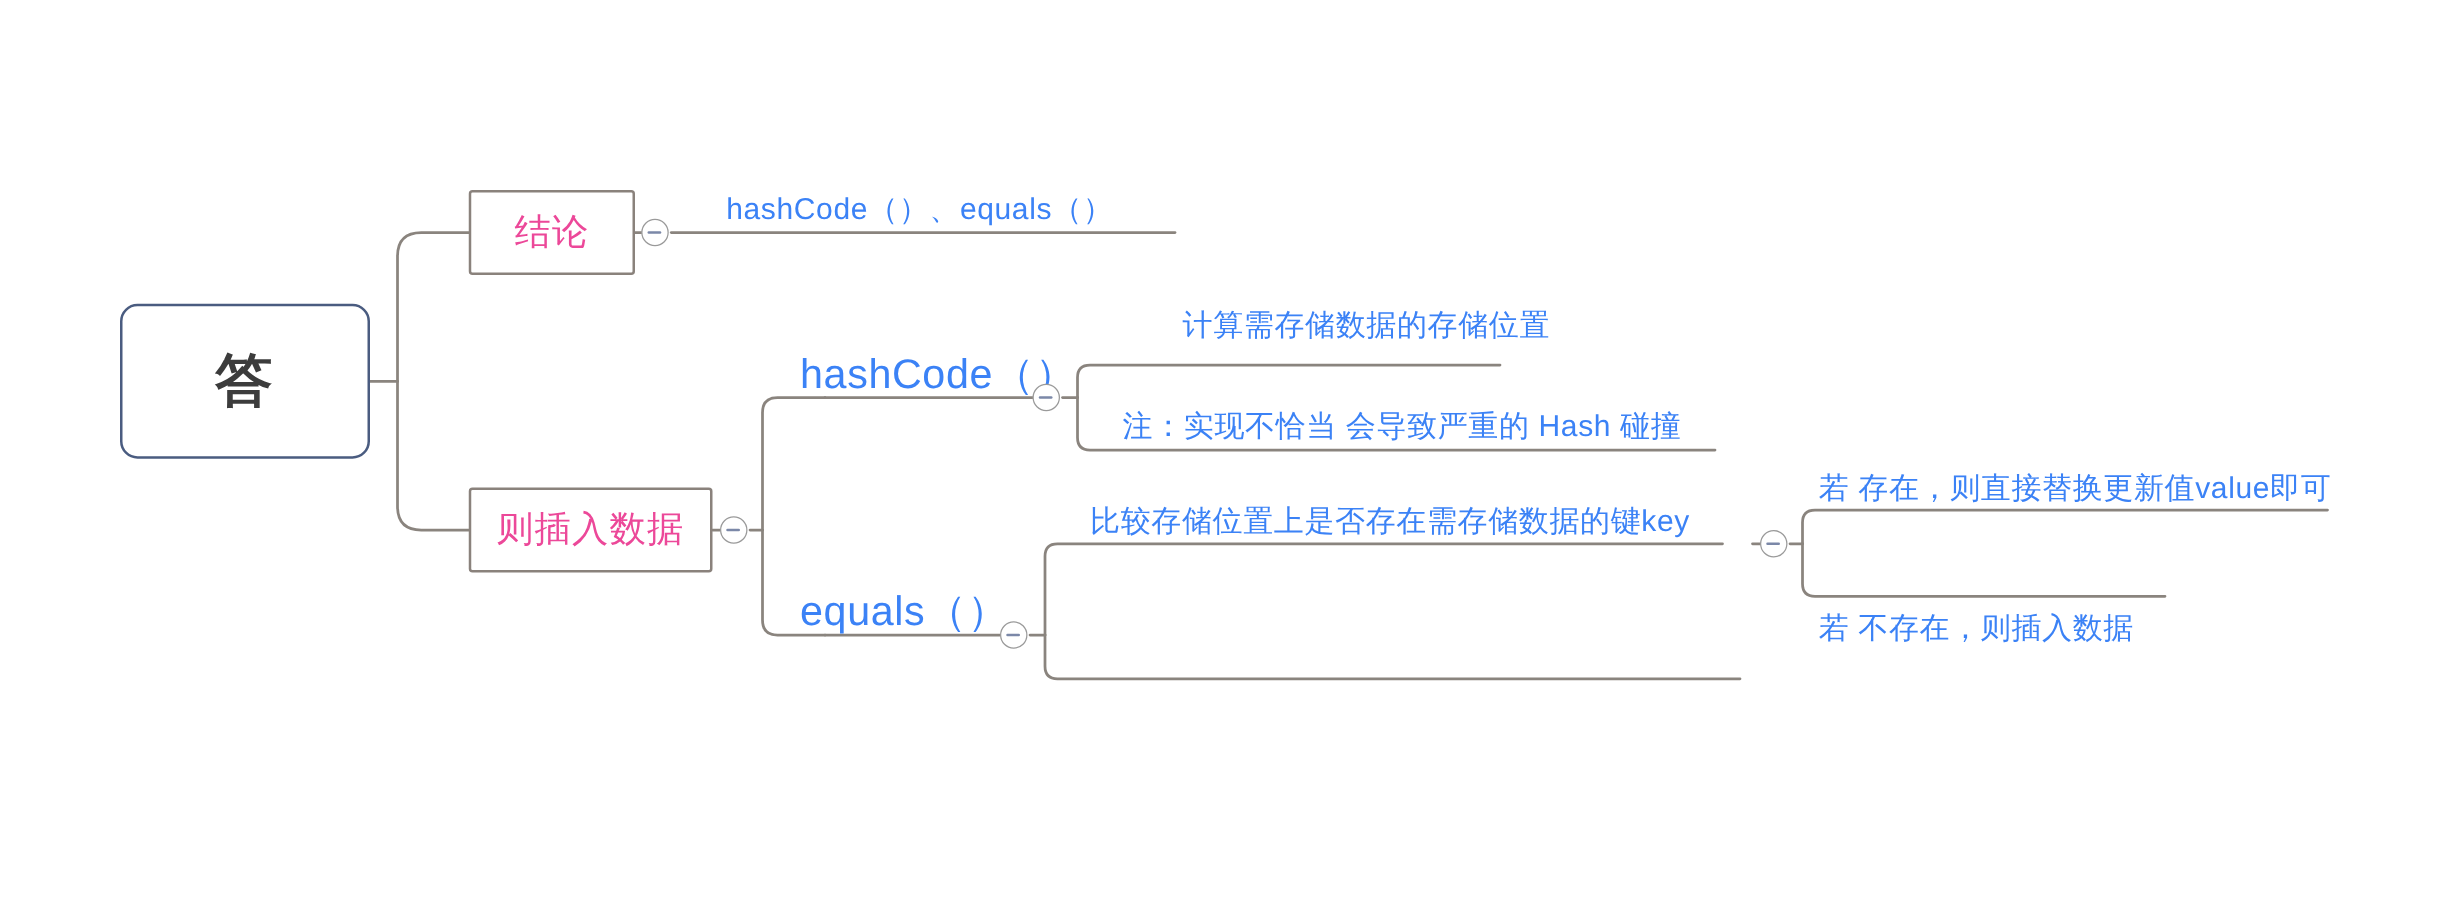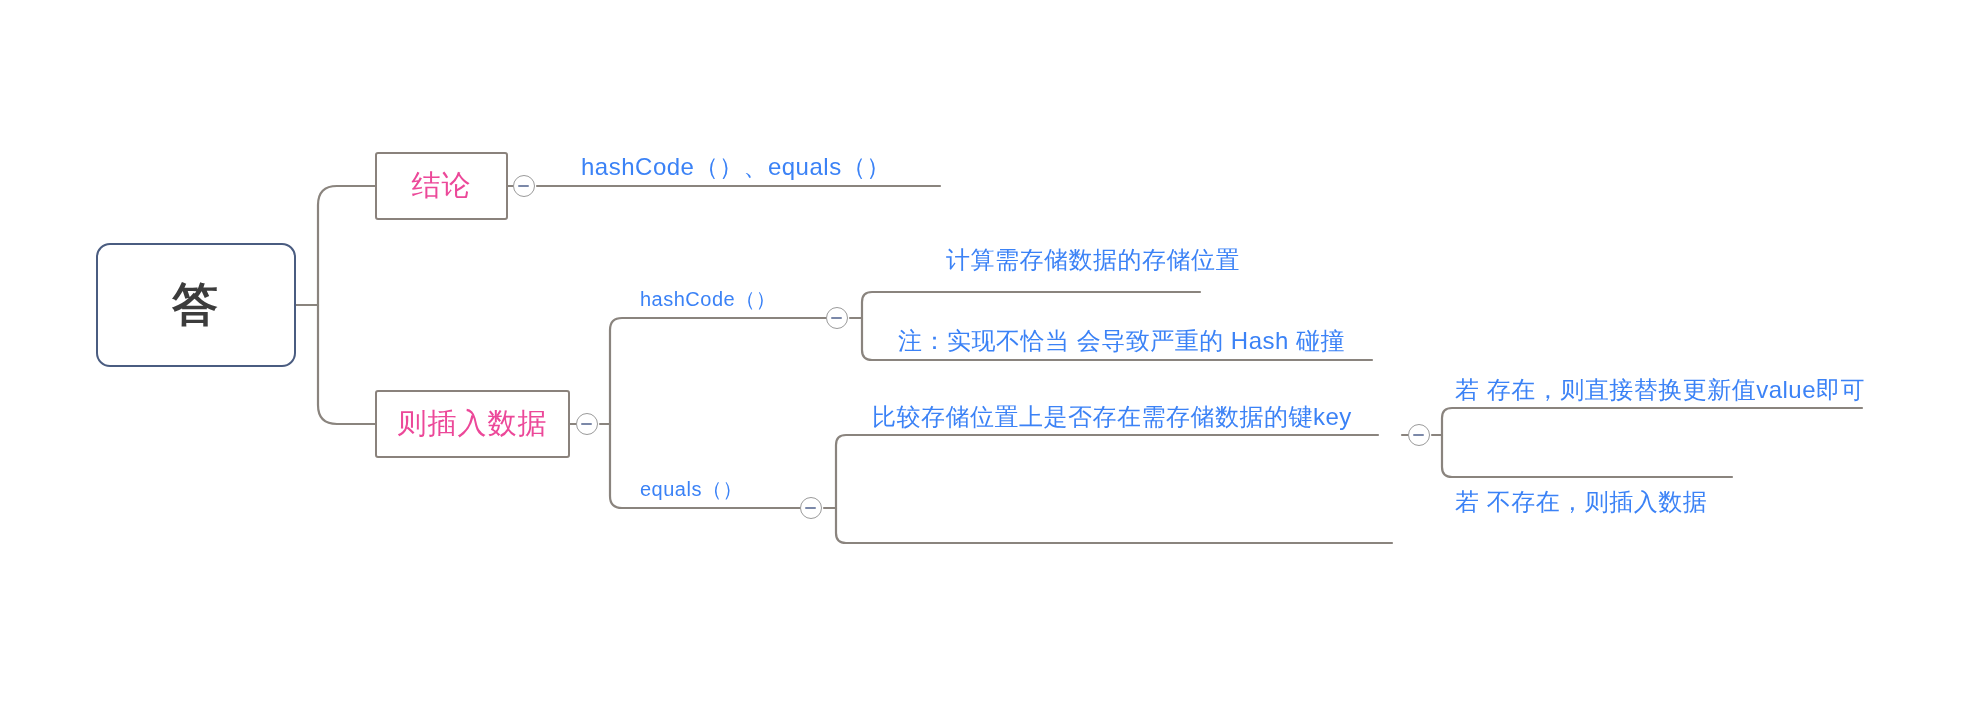--- a/index.html
+++ b/index.html
@@ -56,21 +56,21 @@
   }
   
   .node-text {
     color: #3b82f6;
     font-size: 24px;
     background: transparent;
     letter-spacing: 0.5px;
     justify-content: flex-start;
   }
   .node-text.lvl2 {
-    font-size: 20px;
+    font-size: 33px;
   }
   
   .toggle {
     position: absolute;
     width: 22px;
     height: 22px;
     border-radius: 50%;
     border: 1.6px solid #9a9a9a;
     background: #ffffff;
     box-sizing: border-box;

